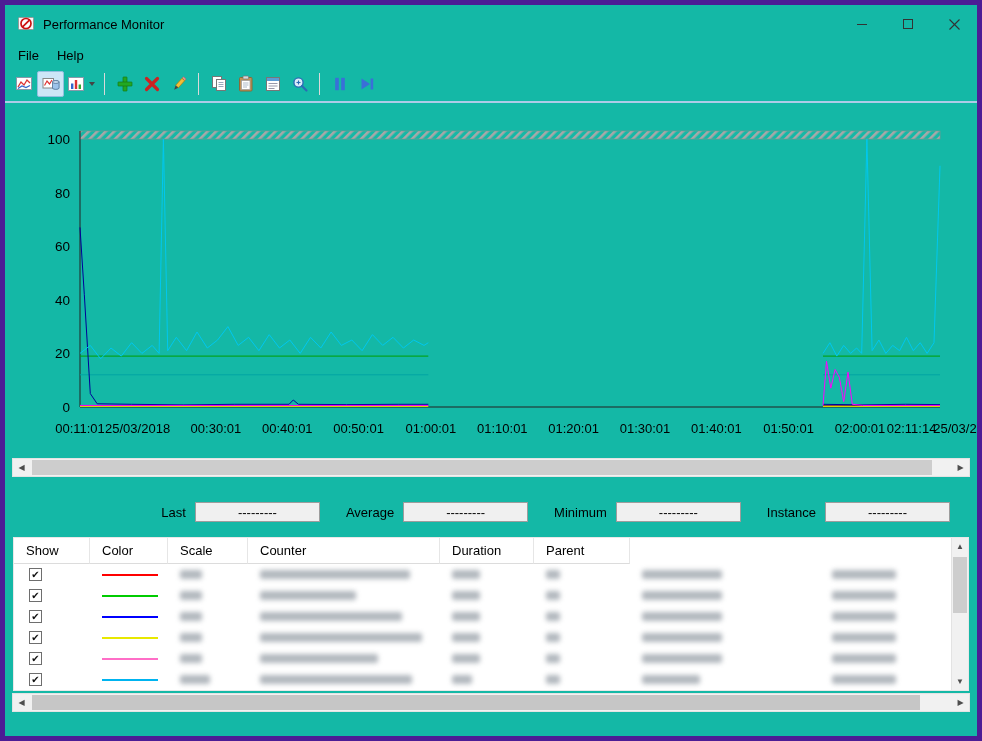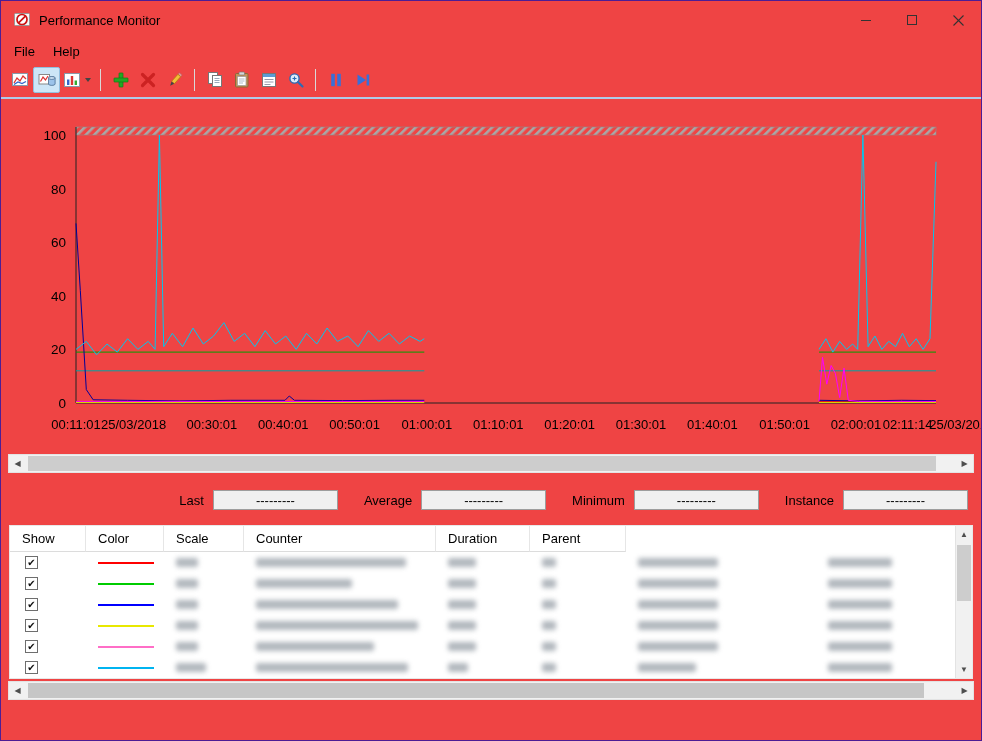--- a/index.html
+++ b/index.html
@@ -1,18 +1,18 @@
 <!DOCTYPE html>
 <html><head>
 <meta charset="utf-8">
 <style>
   *{margin:0;padding:0;box-sizing:border-box}
   html,body{width:982px;height:741px}
   body{font-family:"Liberation Sans",sans-serif;font-size:13px;color:#000;background:#fff}
-  .window{width:982px;height:741px;border:1px solid #4c1d95;background:#ef4444;position:relative;overflow:hidden}
+  .window{width:982px;height:741px;border:5px solid #4c1d95;background:#14b8a6;position:relative;overflow:hidden}
 
   
   .titlebar{height:38px;display:flex;align-items:center;padding-left:13px}
   .app-icon{width:16px;height:16px;display:flex}
   .title{margin-left:9px;font-size:13px}
   .win-controls{margin-left:auto;display:flex;height:100%}
   .win-btn{width:46px;display:flex;align-items:center;justify-content:center}
   .min-glyph{width:10px;height:1px;background:#333;display:inline-block}
   .max-glyph{width:10px;height:10px;border:1px solid #333;display:inline-block}
 
@@ -38,21 +38,21 @@
   .hscroll{height:19px;margin:0 7px;border:1px solid #e3e3e3;background:#f1f1f1;display:flex;align-items:stretch}
   .sb-arrow{width:17px;display:flex;align-items:center;justify-content:center;font-size:8px;color:#4e4e4e;user-select:none}
   .sb-track{flex:1;position:relative}
   .sb-thumb{position:absolute;top:1px;bottom:1px;background:#cdcdcd}
   .chart-scroll{margin-top:9px}
   .chart-scroll .sb-thumb{left:2px;right:20px}
   .bottom-scroll{margin-top:2px}
   .bottom-scroll .sb-thumb{left:2px;right:32px;background:#c6c6c6}
 
   
-  .stats{margin-top:16px;padding-right:13px}
+  .stats{margin-top:24px;padding-right:27px}
   .stats-row{display:flex;justify-content:flex-end;align-items:center;height:22px;margin-bottom:5px}
   .stat-label{margin-right:9px}
   .stat-box{width:125px;height:20px;background:#f0f0f0;border:1px solid #9d9d9d;display:flex;align-items:center;justify-content:center;margin-right:26px;font-size:13px}
   .stat-box.last{margin-right:0}
   .stat-box.duration{justify-content:flex-end;padding-right:7px}
 
   
   .counter-table{margin:14px 8px 0 8px;position:relative;border:1px solid #e8e8e8;padding-right:17px;background:#fff}
   .table-header{display:grid;height:26px}
   .th{padding-left:12px;border-right:1px solid #e6e6e6;border-bottom:1px solid #dcdcdc;height:100%;display:flex;align-items:center}

